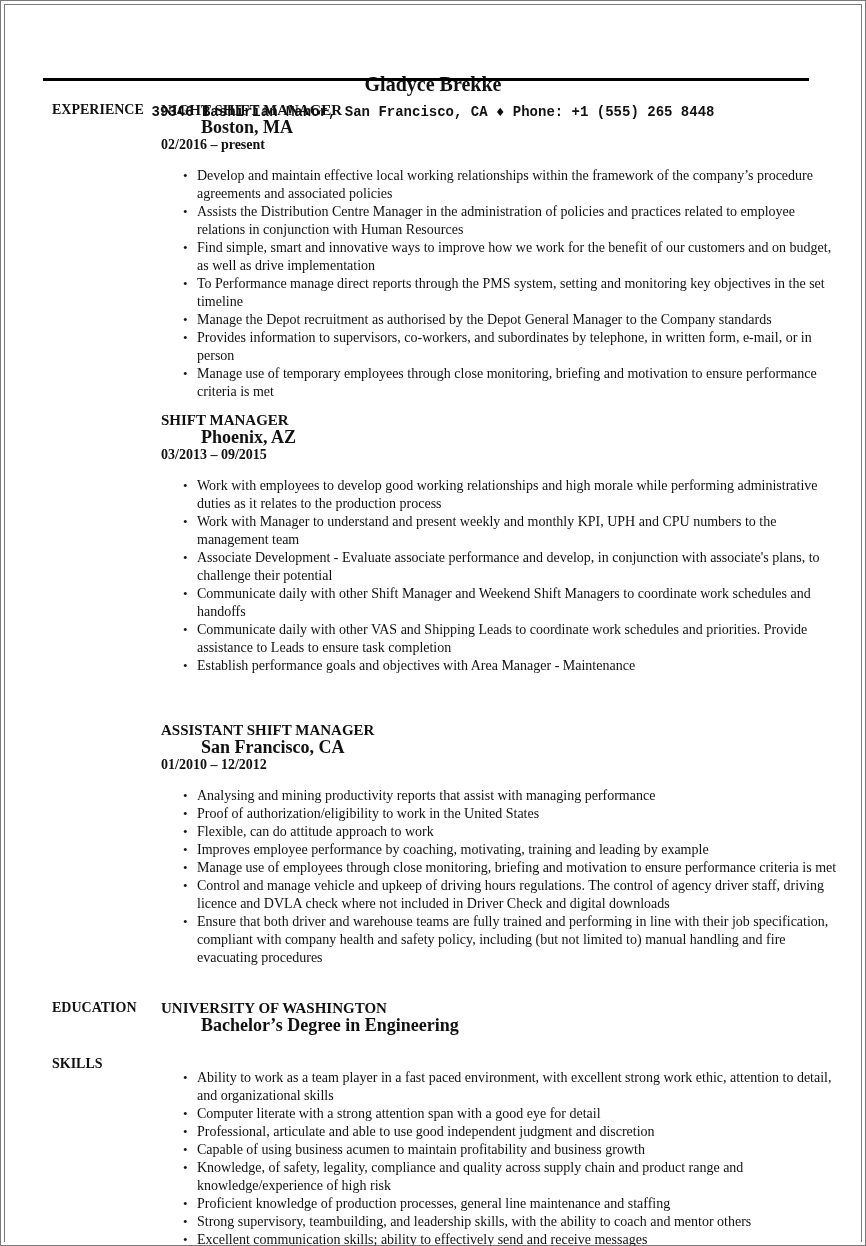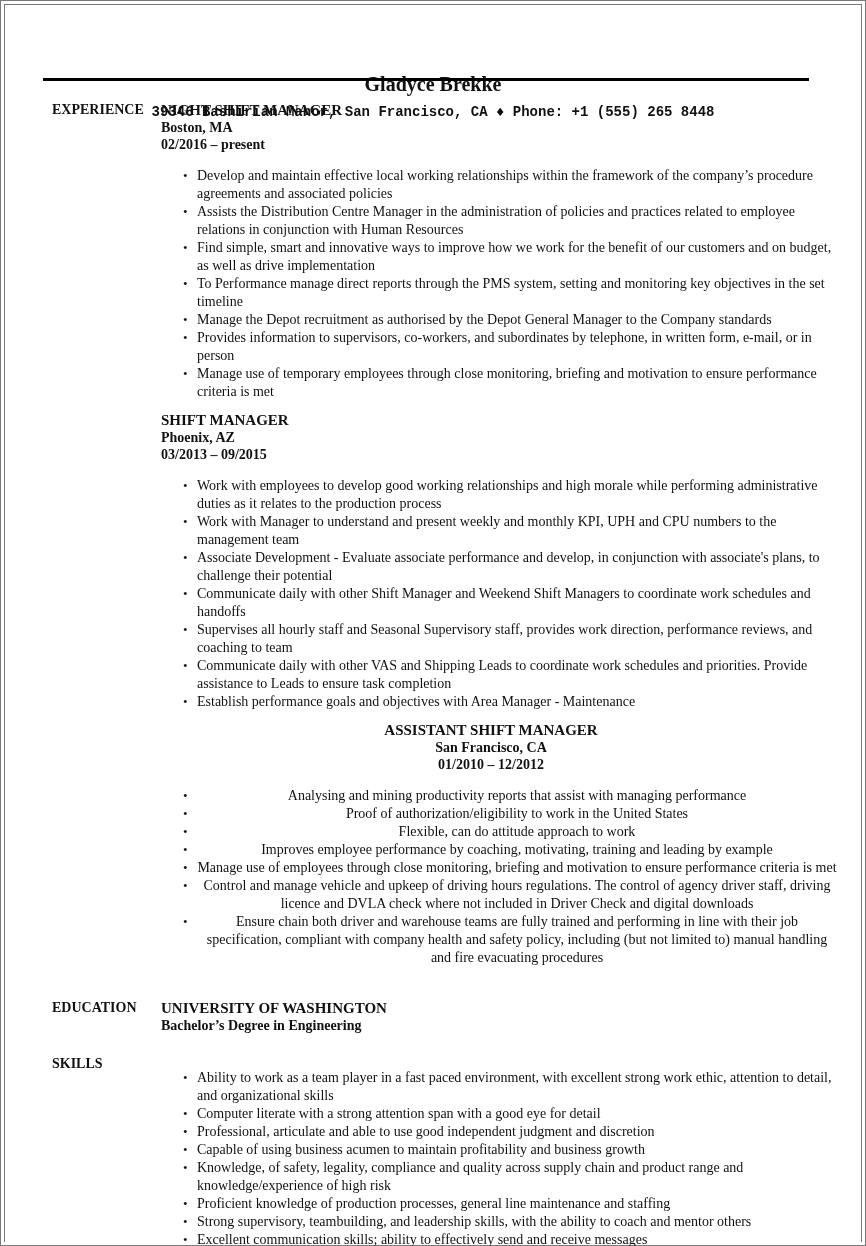--- a/index.html
+++ b/index.html
@@ -22,21 +22,21 @@
     .contact { font-size: 14px; font-weight: bold; margin-top: 8px; line-height: 16px; font-family: Liberation Mono, monospace; }
     .rule { position: absolute; left: 43px; top: 78px; width: 766px; height: 3px; background: #000; }
 
     .section { position: absolute; left: 0; width: 866px; }
     .section-label {
       position: absolute; left: 52px; top: 0;
       font-size: 14px; font-weight: bold; line-height: 18px;
     }
     .section-body { position: absolute; left: 161px; top: 0; width: 660px; }
     .job-title, .edu-school { font-size: 15px; font-weight: bold; line-height: 18px; }
-    .job-loc, .edu-degree { font-size: 14px; font-weight: bold; line-height: 17px; }
+    .job-loc, .edu-degree { font-size: 18px; font-weight: bold; line-height: 17px; margin-left: 40px; }
     .job-dates { font-size: 14px; line-height: 17px; font-weight: bold; }
     ul.bullets { margin: 14px; padding: 0; list-style: none; }
     ul.bullets li {
       position: relative; padding-left: 22px;
       font-size: 14px; line-height: 18px; width: 640px;
     }
     ul.bullets li::before {
       content: "\2022"; position: absolute; left: 8px; top: 0; font-size: 13px;
     }
     .job { position: absolute; left: 0; width: 660px; }
@@ -75,38 +75,37 @@
 
     <div class="job" style="top:310px;">
       <div class="job-title">SHIFT MANAGER</div>
       <div class="job-loc">Phoenix, AZ</div>
       <div class="job-dates">03/2013 – 09/2015</div>
       <ul class="bullets">
         <li>Work with employees to develop good working relationships and high morale while performing administrative duties as it relates to the production process</li>
         <li>Work with Manager to understand and present weekly and monthly KPI, UPH and CPU numbers to the management team</li>
         <li>Associate Development - Evaluate associate performance and develop, in conjunction with associate's plans, to challenge their potential</li>
         <li>Communicate daily with other Shift Manager and Weekend Shift Managers to coordinate work schedules and handoffs</li>
-        <li>Supervises all hourly staff and Seasonal Supervisory staff, provides work direction, performance reviews, and coaching to team</li>
         <li>Communicate daily with other VAS and Shipping Leads to coordinate work schedules and priorities. Provide assistance to Leads to ensure task completion</li>
         <li>Establish performance goals and objectives with Area Manager - Maintenance</li>
       </ul>
     </div>
 
-    <div class="job" style="top:620px;text-align:center;">
+    <div class="job" style="top:620px;">
       <div class="job-title">ASSISTANT SHIFT MANAGER</div>
       <div class="job-loc">San Francisco, CA</div>
       <div class="job-dates">01/2010 – 12/2012</div>
       <ul class="bullets">
         <li>Analysing and mining productivity reports that assist with managing performance</li>
         <li>Proof of authorization/eligibility to work in the United States</li>
         <li>Flexible, can do attitude approach to work</li>
         <li>Improves employee performance by coaching, motivating, training and leading by example</li>
         <li>Manage use of employees through close monitoring, briefing and motivation to ensure performance criteria is met</li>
         <li>Control and manage vehicle and upkeep of driving hours regulations. The control of agency driver staff, driving licence and DVLA check where not included in Driver Check and digital downloads</li>
-        <li>Ensure chain both driver and warehouse teams are fully trained and performing in line with their job specification, compliant with company health and safety policy, including (but not limited to) manual handling and fire evacuating procedures</li>
+        <li>Ensure that both driver and warehouse teams are fully trained and performing in line with their job specification, compliant with company health and safety policy, including (but not limited to) manual handling and fire evacuating procedures</li>
       </ul>
     </div>
 
   </div>
 </div>
 
 <div class="section" style="top:999px;">
   <div class="section-label">EDUCATION</div>
   <div class="section-body">
     <div class="edu-school">UNIVERSITY OF WASHINGTON</div>

